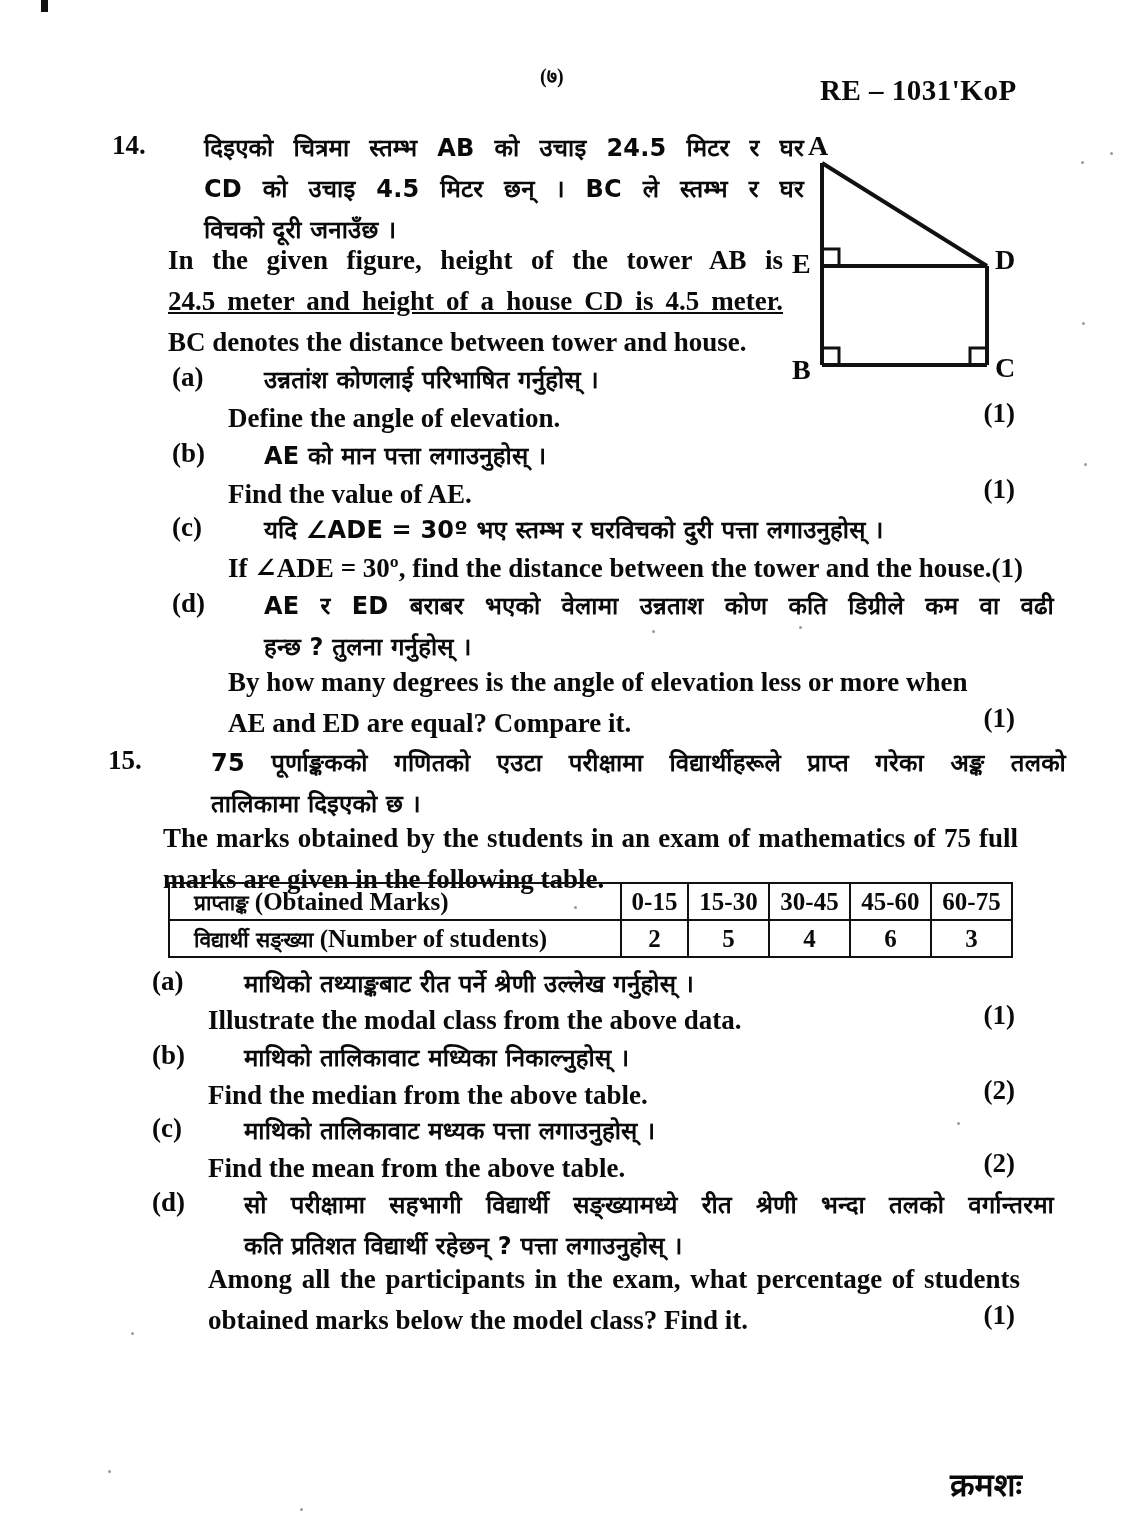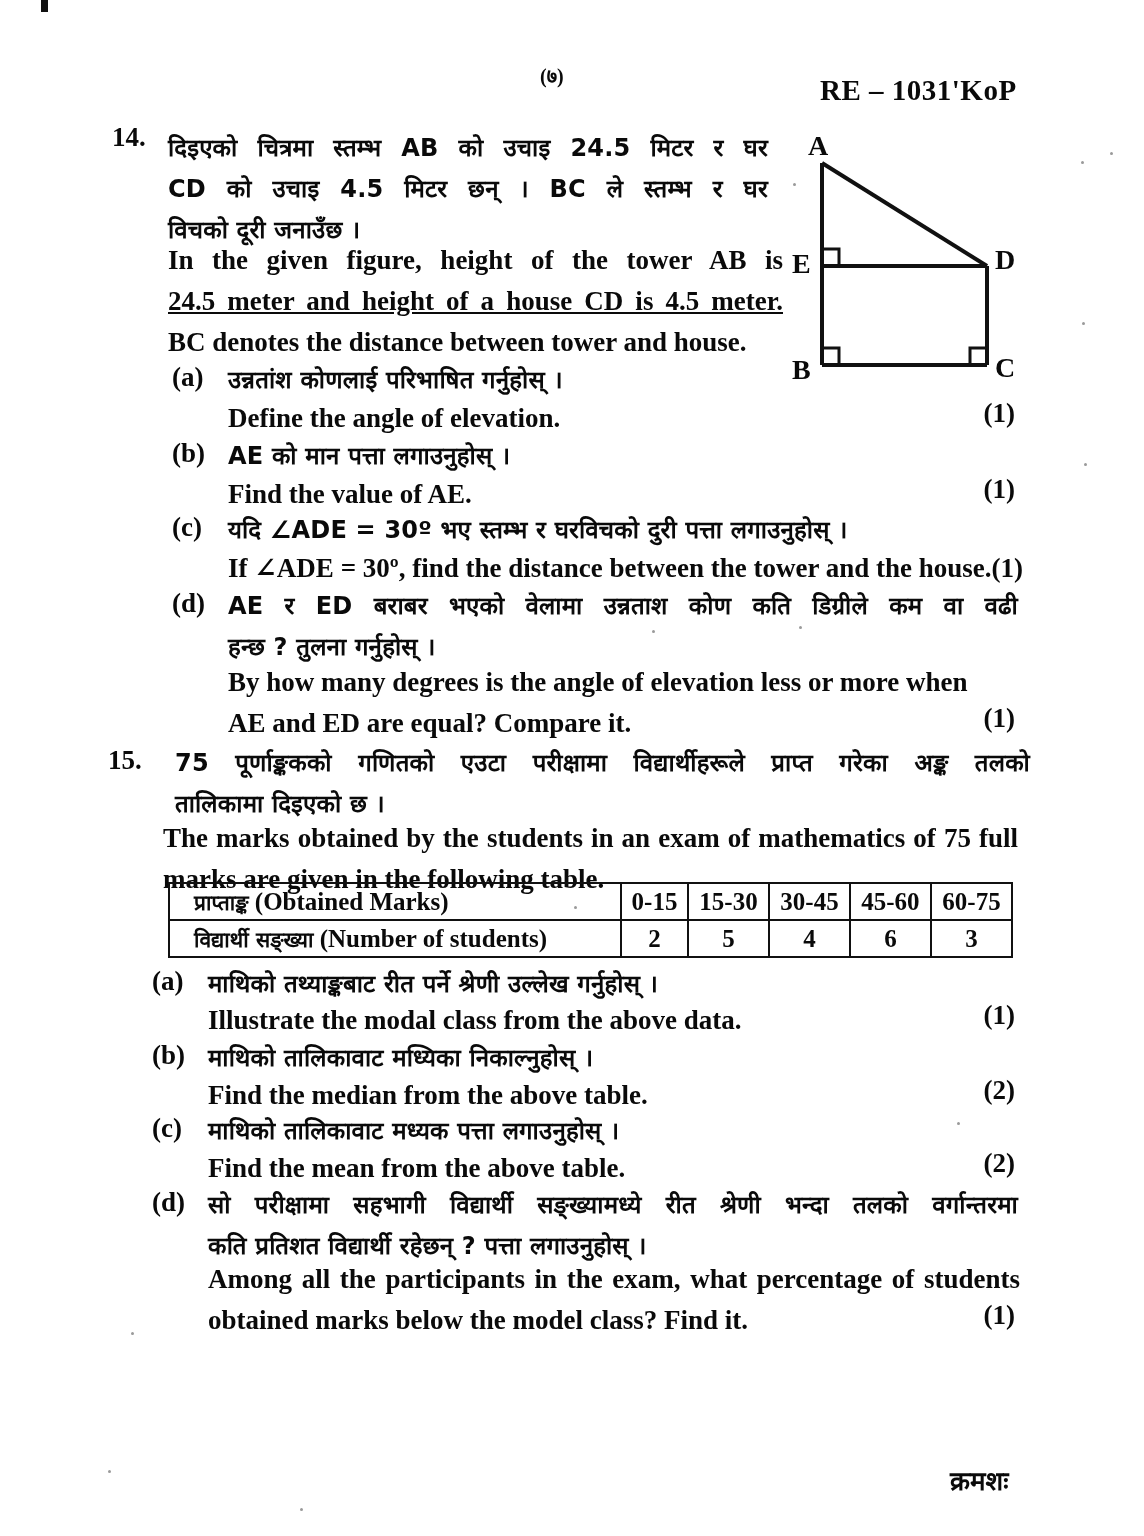--- a/index.html
+++ b/index.html
@@ -52,20 +52,21 @@
     position: absolute;
     font-size: 27px;
     font-weight: bold;
   }
   .np {
     font-family: "DejaVu Sans", sans-serif;
     font-size: 24px;
     font-weight: bold;
     line-height: 41px;
     letter-spacing: 0.2px;
+    margin-left: 36px;
   }
   .en {
     font-family: "Liberation Serif", "DejaVu Serif", serif;
     font-size: 27px;
     font-weight: bold;
     line-height: 41px;
   }
   .block {
     position: absolute;
   }
@@ -133,42 +134,42 @@
     font-size: 25px;
     font-weight: bold;
   }
 
   
   .footer-note {
     position: absolute;
     left: 950px;
     top: 1462px;
     font-family: "DejaVu Sans", sans-serif;
-    font-size: 26px;
+    font-size: 32px;
     font-weight: bold;
   }
   .speck {
     position: absolute;
     width: 3px;
     height: 3px;
     background: #9a9a9a;
     border-radius: 50%;
   }
 </style>
 </head>
 <body>
 
 <div class="page">
 
   <div class="scan-mark"></div>
 
   <div class="page-num">(७)</div>
   <div class="paper-code">RE – 1031'KoP</div>
 
-  <div class="qnum" style="left:112px; top:122px;font-family:Liberation Serif, serif;">14.</div>
+  <div class="qnum" style="left:112px; top:130px;font-family:Liberation Serif, serif;">14.</div>
 
   <div class="block np" style="left:168px; top:128px; width:600px;">
     <div class="justify-np">दिइएको चित्रमा स्तम्भ AB को उचाइ 24.5 मिटर र घर</div>
     <div class="justify-np">CD को उचाइ 4.5 मिटर छन् । BC ले स्तम्भ र घर</div>
     <div>विचको दूरी जनाउँछ ।</div>
   </div>
 
   <div class="block en" style="left:168px; top:240px; width:615px;">
     <div style="text-align:justify; text-align-last:justify;">In the given figure, height of the tower AB is</div>
     <div style="text-align:justify; text-align-last:justify;text-decoration:underline;">24.5 meter and height of a house CD is 4.5 meter.</div>

